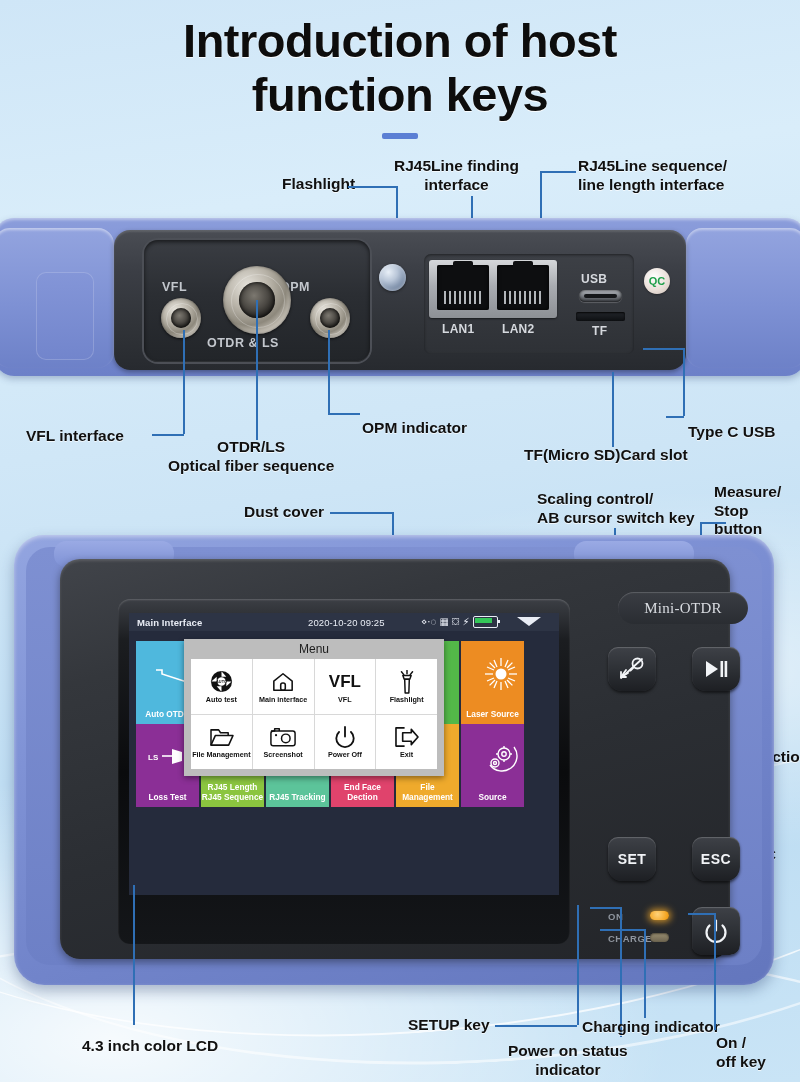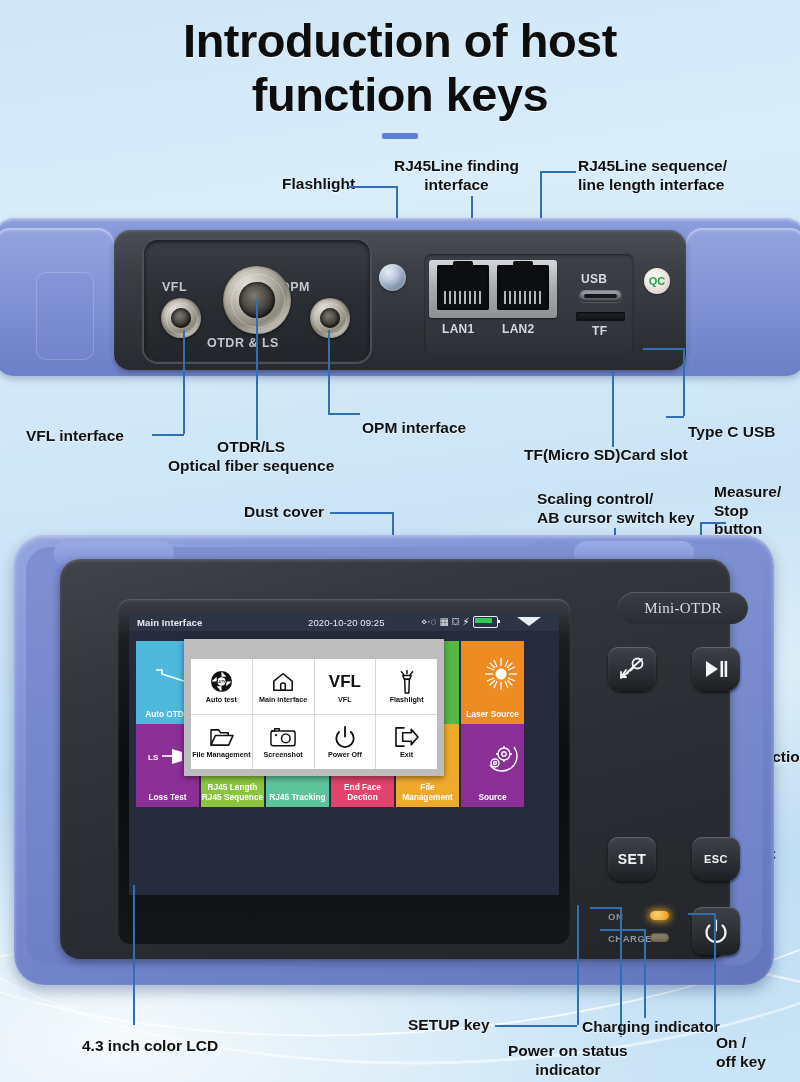--- a/index.html
+++ b/index.html
@@ -156,21 +156,21 @@
      background:linear-gradient(180deg,#3a3d43,#2a2d32);box-shadow:inset 0 1px 1px rgba(255,255,255,.18);
      display:flex;align-items:center;justify-content:center;color:#d9dce1;font-size:15px;
      font-family:"Liberation Serif","DejaVu Serif",serif;letter-spacing:.3px;}
   .shkey{position:absolute;width:48px;height:44px;border-radius:10px 10px 14px 14px;
      background:linear-gradient(180deg,#3e4147 0%,#2c2f34 55%,#1d1f23 100%);
      box-shadow:0 2px 3px rgba(0,0,0,.55),inset 0 1px 1px rgba(255,255,255,.2);
      display:flex;align-items:center;justify-content:center;color:#f2f4f7;}
   #k-zoom{left:548px;top:88px;}
   #k-play{left:632px;top:88px;}
   #k-set{left:548px;top:278px;font-size:14px;font-weight:bold;letter-spacing:.5px;}
-  #k-esc{left:632px;top:278px;font-size:11px;font-weight:bold;letter-spacing:.5px;}
+  #k-esc{left:632px;top:278px;font-size:14px;font-weight:bold;letter-spacing:.5px;}
 
   #dpad{position:absolute;left:544px;top:140px;width:144px;height:144px;border-radius:50%;
      border:1.6px solid #4e7fc4;box-sizing:border-box;}
   .dbtn{position:absolute;background:linear-gradient(180deg,#7e9ad6 0%,#5f7dc0 100%);
      box-shadow:inset 0 1px 1px rgba(255,255,255,.45),0 1px 2px rgba(0,0,0,.35);}
   #d-up{left:47px;top:4px;width:50px;height:44px;border-radius:26px 26px 10px 10px;}
   #d-dn{left:47px;top:96px;width:50px;height:44px;border-radius:10px 10px 26px 26px;}
   #d-lf{left:4px;top:47px;width:44px;height:50px;border-radius:26px 10px 10px 26px;}
   #d-rt{left:96px;top:47px;width:44px;height:50px;border-radius:10px 26px 26px 10px;}
   #ok{position:absolute;left:44px;top:44px;width:56px;height:56px;border-radius:50%;
@@ -264,21 +264,21 @@
 <div class="ln lnv" style="left:183px;top:330px;height:104px;"></div>
 <div class="ln lnh" style="left:152px;top:434px;width:32px;"></div>
 <div class="lbl" style="left:26px;top:427px;">VFL interface</div>
 
 <div class="ln lnv" style="left:256px;top:300px;height:140px;"></div>
 <div class="lbl" style="left:168px;top:438px;text-align:center;">OTDR/LS
 Optical fiber sequence</div>
 
 <div class="ln lnv" style="left:328px;top:330px;height:83px;"></div>
 <div class="ln lnh" style="left:328px;top:413px;width:32px;"></div>
-<div class="lbl" style="left:362px;top:419px;">OPM interface</div>
+<div class="lbl" style="left:362px;top:419px;">OPM indicator</div>
 
 <div class="ln lnv" style="left:612px;top:372px;height:75px;"></div>
 <div class="lbl" style="left:524px;top:446px;">TF(Micro SD)Card slot</div>
 
 <div class="ln lnh" style="left:643px;top:348px;width:40px;"></div>
 <div class="ln lnv" style="left:683px;top:348px;height:68px;"></div>
 <div class="ln lnh" style="left:666px;top:416px;width:18px;"></div>
 <div class="lbl" style="left:688px;top:423px;">Type C USB</div>
 
 <div class="lbl" style="left:244px;top:503px;">Dust cover</div>
@@ -423,20 +423,21 @@
                     </g>
                   <circle cx="11" cy="22" r="4"></circle>
                     <circle cx="11" cy="22" r="1.5"></circle>
                 </svg>
               </span>
               <span class="tl">Source</span>
             </div>
           </div>
 
           <div id="menu">
+            <div id="menu-title">Menu</div>
             <div id="menu-grid">
 
               <div class="mitem">
                 <span class="mi-ic">
                   <svg width="23" height="23" viewBox="0 0 24 24">
                       <circle cx="12" cy="12" r="11" fill="#111"></circle>
                       <g fill="#fff">
                         <path d="M12 1.4 L17 7 L12 7 Z"></path>
                         <path d="M22.6 12 L17 17 L17 12 Z"></path>
                         <path d="M12 22.6 L7 17 L12 17 Z"></path>

